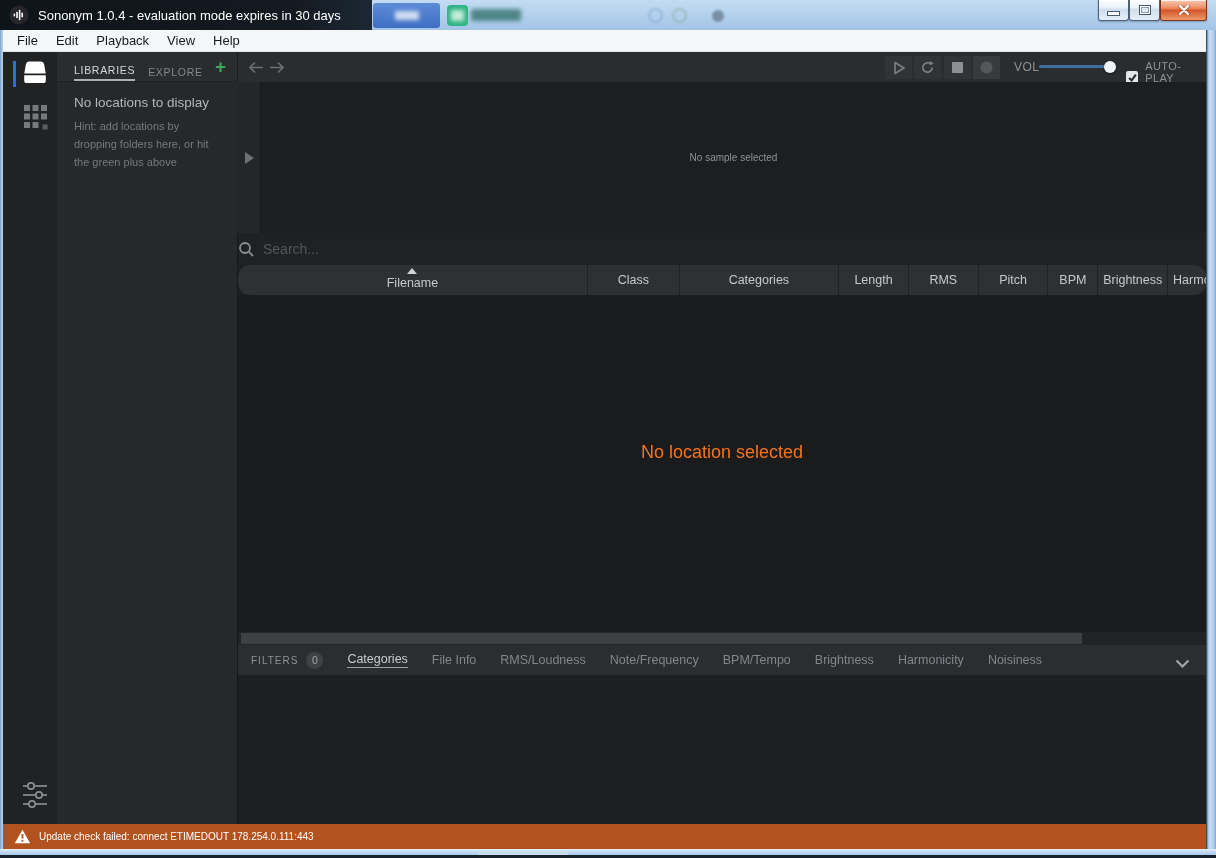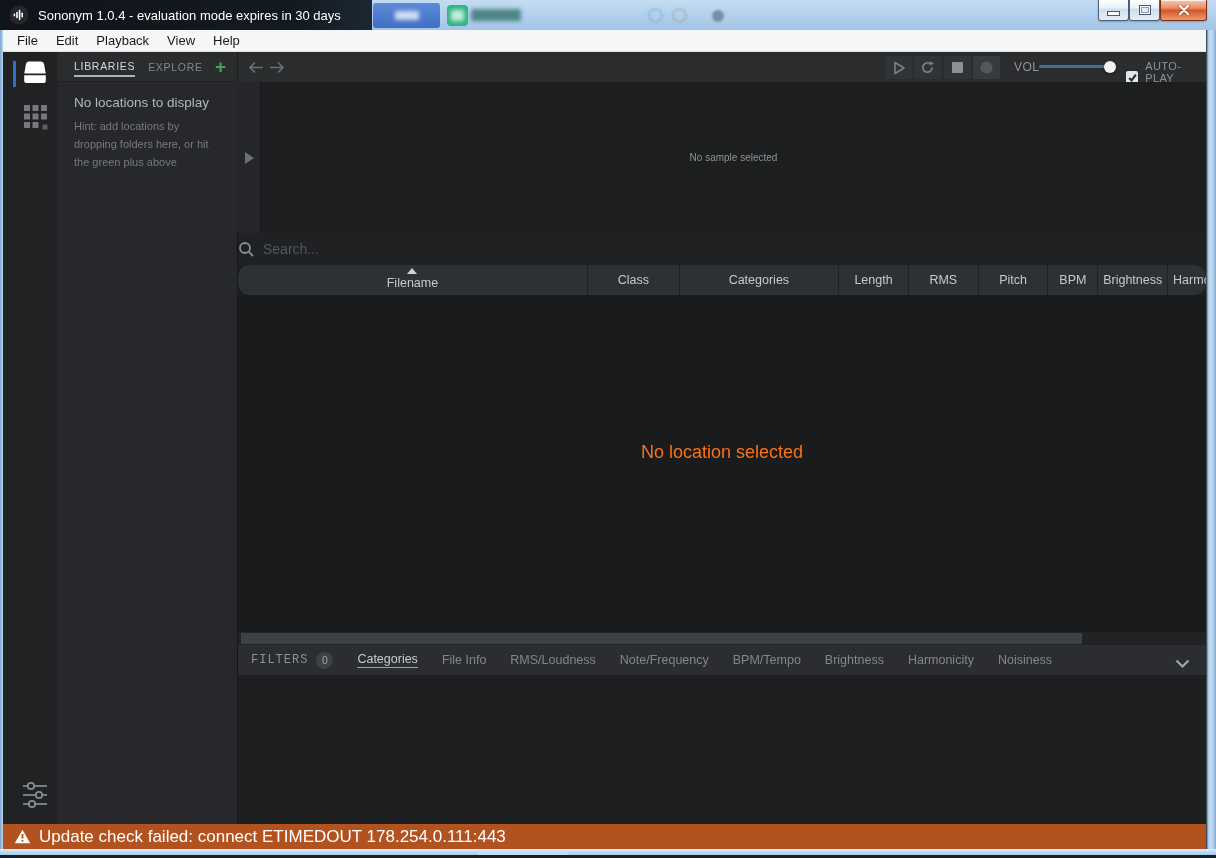--- a/index.html
+++ b/index.html
@@ -45,21 +45,21 @@
   
   .app{position:absolute;left:3px;top:52px;width:1203px;height:772px;background:#1d1f20;}
 
   .side-rail{position:absolute;left:0;top:0;width:54px;height:772px;background:#202224;}
   .rail-indicator{position:absolute;left:10px;top:9px;width:3px;height:26px;background:var(--active-indicator,#2e6fd0);}
   .icon-drive{position:absolute;left:18px;top:8px;}
   .icon-grid{position:absolute;left:21px;top:53px;}
   .icon-sliders{position:absolute;left:17px;top:728px;}
 
   .loc-tabs{position:absolute;left:54px;top:0;width:180px;height:30px;background:#2a2c2e;
-            border-bottom:1px solid #1f2123;display:flex;align-items:center;padding-left:17px;}
+            border-bottom:1px solid #1f2123;display:flex;align-items:flex-end;padding-left:17px;}
   .loc-tab{font-size:10.5px;letter-spacing:.7px;color:#85888b;margin-right:13px;padding:3px 0;}
   .loc-tab.active{color:#d6d8da;border-bottom:2px solid #aeb1b3;}
   .add-btn{position:absolute;right:11px;top:3px;color:var(--green-accent,#3fa55f);font-size:19px;font-weight:bold;line-height:24px;}
 
   .toolbar{position:absolute;left:234px;top:0;width:969px;height:30px;background:#2a2c2e;border-left:1px solid #1a1c1e;}
   .nav-arrow{position:absolute;top:8px;}
   .nav-back{left:9px;} .nav-fwd{left:31px;}
   .tr-btn{position:absolute;top:4px;width:27px;height:23px;background:#313437;border-radius:1px;
           display:flex;align-items:center;justify-content:center;}
   .tr-play{left:647px;} .tr-loop{left:676px;} .tr-stop{left:706px;} .tr-rec{left:735px;background:#383b3e;}
@@ -100,34 +100,34 @@
               border-bottom:6px solid #d0d3d5;margin-bottom:2px;}
 
   .tbody{position:absolute;left:234px;top:243px;width:969px;height:350px;background:#191b1c;
          border-left:1px solid #141617;display:flex;align-items:center;justify-content:center;}
   .tbody-empty{font-size:18px;color:#f97316;margin-top:-35px;}
   .hscroll-track{position:absolute;left:0;top:337px;width:969px;height:13px;background:#212325;}
   .hscroll-thumb{position:absolute;left:3px;top:1px;width:841px;height:11px;background:#3e4143;}
 
   .filtersbar{position:absolute;left:234px;top:593px;width:969px;height:30px;background:#2b2d30;
               border-left:1px solid #141617;display:flex;align-items:center;padding-left:13px;}
-  .filters-label{font-size:12px;color:#8f9295;letter-spacing:1px;font-family:Liberation Mono, monospace;}
+  .filters-label{font-size:10px;color:#8f9295;letter-spacing:1px;}
   .filters-badge{width:17px;height:17px;border-radius:50%;background:#3f4245;color:#a2a5a8;font-size:10.5px;
                  display:flex;align-items:center;justify-content:center;margin-left:8px;}
   .filter-tab{font-size:12.5px;color:#83868a;margin-left:24px;padding-bottom:1px;}
   .filter-tab.active{color:#c9ccce;border-bottom:1px solid #9da0a3;}
   .filters-chevron{position:absolute;right:16px;top:9px;}
 
   .bottompanel{position:absolute;left:234px;top:623px;width:969px;height:149px;background:#1d1f20;
                border-left:1px solid #141617;}
 
   
   .statusbar{position:absolute;left:3px;top:824px;width:1203px;height:25px;background:var(--status-bar,#b2521e);
              display:flex;align-items:center;padding-left:11px;}
-  .status-text{color:#ffffff;font-size:17px;margin-left:8px;}
+  .status-text{color:#ffffff;font-size:10px;margin-left:8px;}
 
   
   .border-left{position:absolute;left:0;top:30px;width:3px;height:819px;
                background:linear-gradient(90deg,#7fa5cc,#bcd6f0);}
   .border-right{position:absolute;right:0;top:30px;width:10px;height:819px;
                 background:linear-gradient(90deg,#1d2831 0,#9fc2e2 2px,#c9dff4 4px,#a9c9e9 8px,#7fa5cc 10px);}
   .border-bottom{position:absolute;left:0;top:849px;width:1216px;height:9px;
                  background:linear-gradient(180deg,#e2f0fb 0,#bdd8f1 3px,#a3c5e6 7px);}
   .taskbar-peek{position:absolute;left:478px;top:851px;width:90px;height:7px;background:#ccdeef;border-radius:2px;opacity:.8;}
   .taskbar-edge{position:absolute;left:0;top:855px;width:1216px;height:3px;background:#16212e;}

